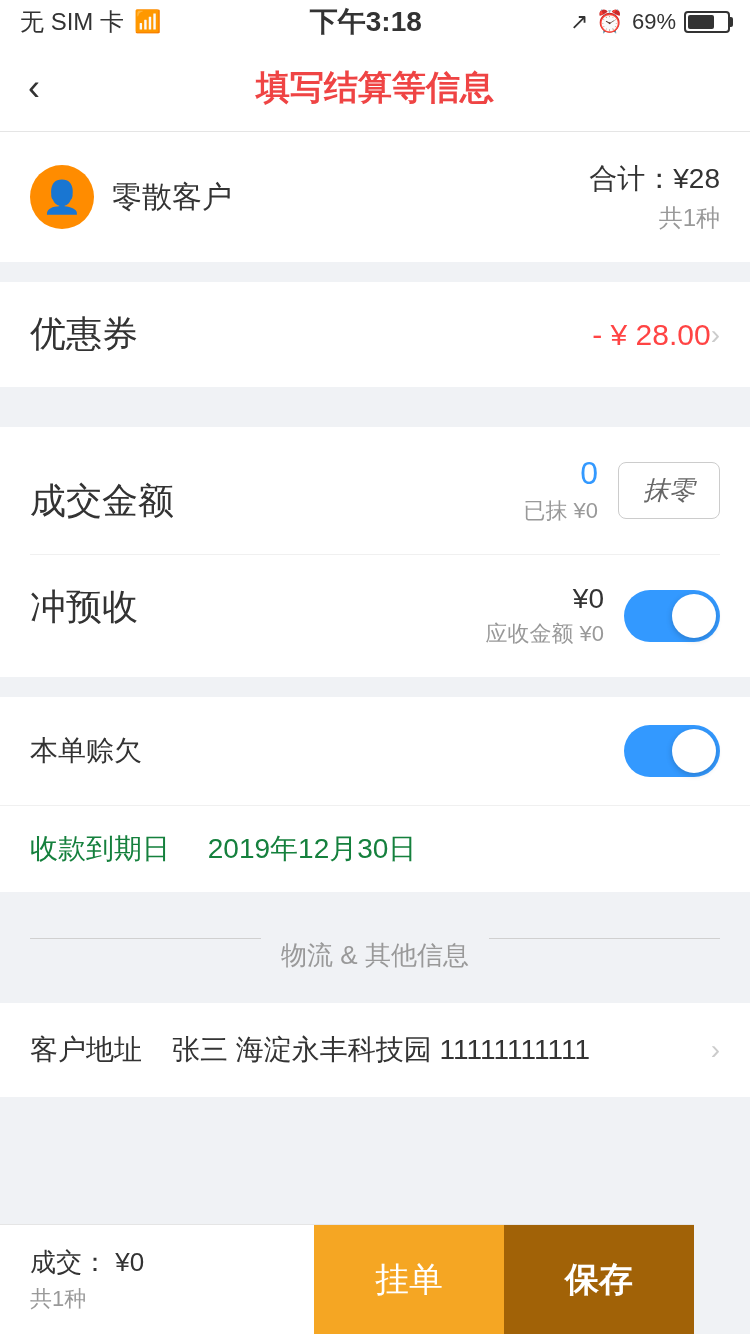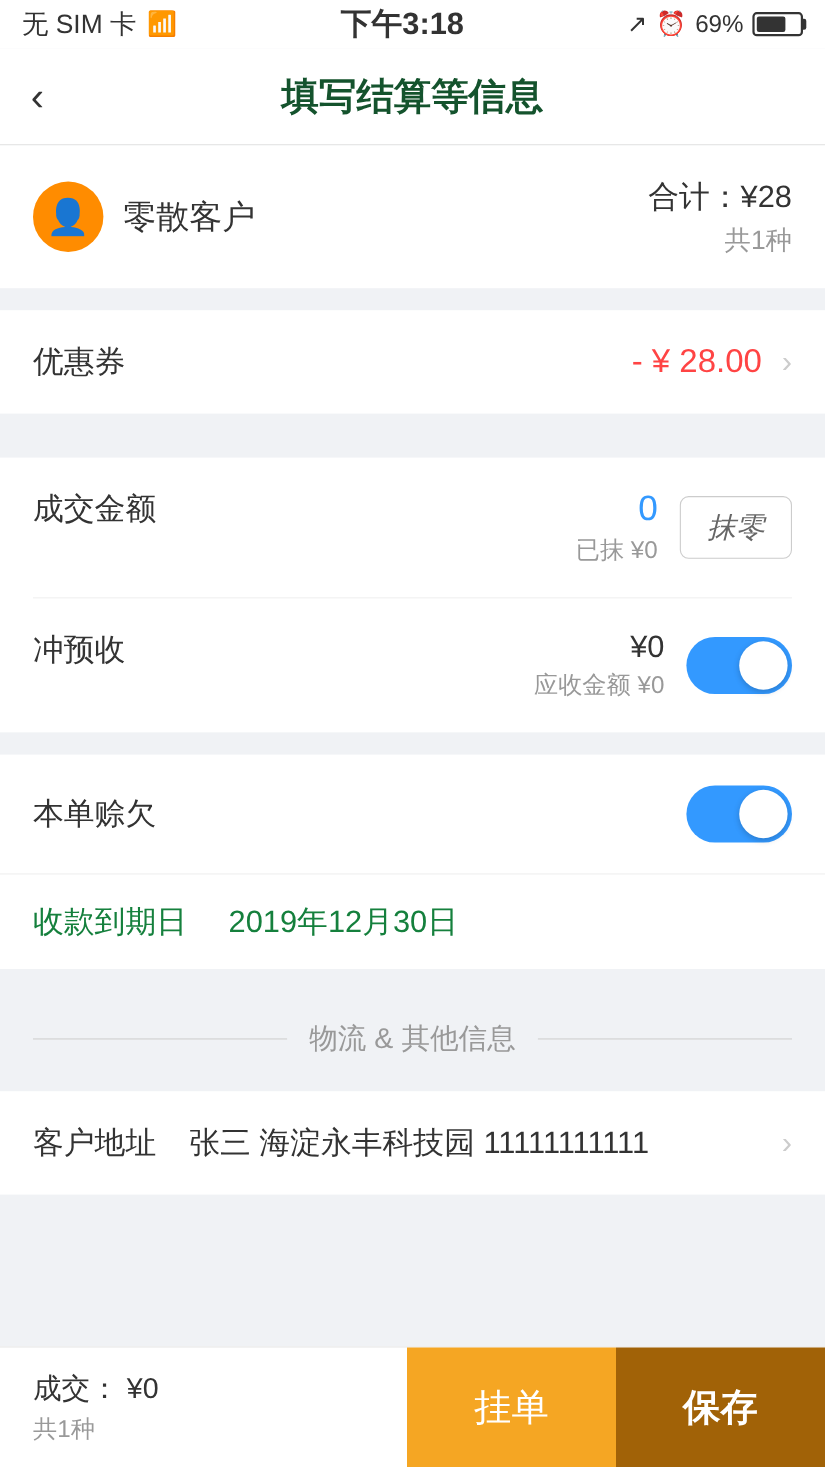--- a/index.html
+++ b/index.html
@@ -58,21 +58,21 @@
       border-bottom: 1px solid #e5e5e5;
     }
     .nav-back {
       position: absolute; left: 28px;
       font-size: 36px; color: #333;
       cursor: pointer;
     }
     .nav-title {
       font-size: 34px;
       font-weight: 600;
-      color: #14532d;
+      color: #ef4444;
     }
 
     
     .content {
       padding-bottom: 130px;
     }
 
     
     .card {
       background: #fff;
@@ -119,25 +119,25 @@
     
     .row-item {
       display: flex;
       align-items: center;
       justify-content: space-between;
       padding: 28px 30px;
       background: #fff;
       border-top: 1px solid #f0f0f0;
     }
     .row-label {
-      font-size: 28px;
+      font-size: 36px;
       color: #333;
     }
     .row-right {
-      display: flex; align-items: center; gap: 18px;
+      display: flex; align-items: center; gap: 0;
     }
     .coupon-discount {
       text-align: right;
     }
     .discount-amount {
       font-size: 30px;
       color: #ff4444;
       font-weight: 500;
     }
     .coupon-desc {
@@ -156,21 +156,21 @@
       background: #f0f2f5;
     }
 
     
     .transaction-section {
       background: #fff;
       padding: 0 30px;
     }
     .transaction-row {
       display: flex;
-      align-items: flex-start;
+      align-items: flex-end;
       justify-content: space-between;
       padding: 28px 0;
       border-bottom: 1px solid #f0f0f0;
     }
     .transaction-right {
       display: flex; align-items: center; gap: 20px;
     }
     .amount-input {
       font-size: 32px;
       color: #3399ff;
@@ -259,21 +259,21 @@
     }
 
     
     .logistics-divider {
       background: #f0f2f5;
       padding: 26px 30px;
       text-align: center;
       font-size: 26px;
       color: #999;
       display: flex;
-      align-items: center;
+      align-items: flex-start;
       justify-content: center;
       gap: 20px;
     }
     .divider-line {
       flex: 1;
       height: 1px;
       background: #d0d0d0;
     }
 
     
@@ -293,21 +293,21 @@
     .address-value {
       font-size: 28px;
       color: #333;
       flex: 1;
     }
 
     
     .bottom-bar {
       position: fixed;
       bottom: 0;
-      width: 750px;
+      width: 694px;
       height: 110px;
       display: flex;
       background: #fff;
       border-top: 1px solid #e5e5e5;
     }
     .bottom-info {
       flex: 1;
       display: flex;
       flex-direction: column;
       justify-content: center;

